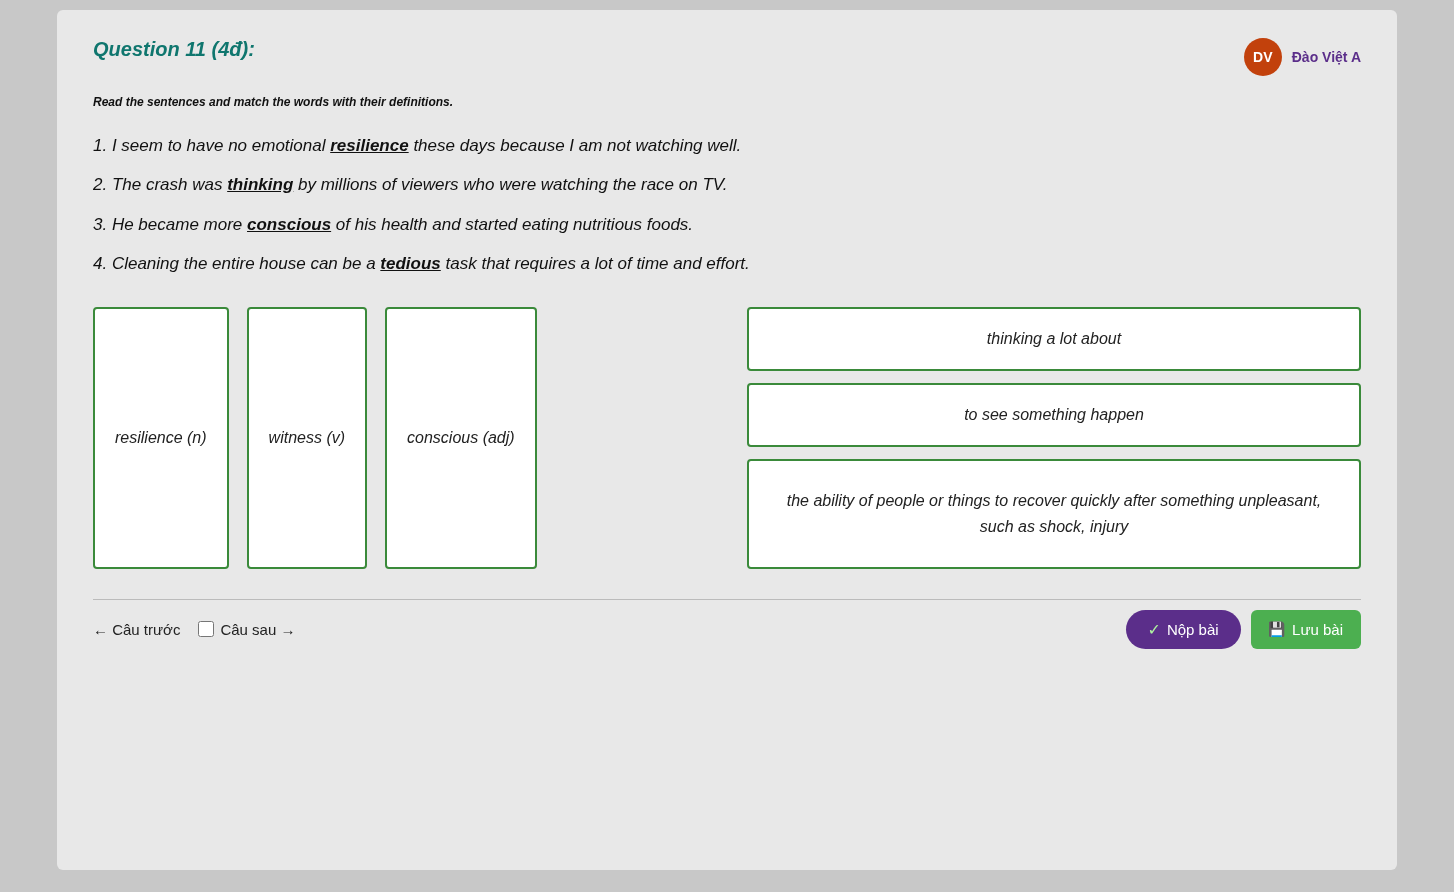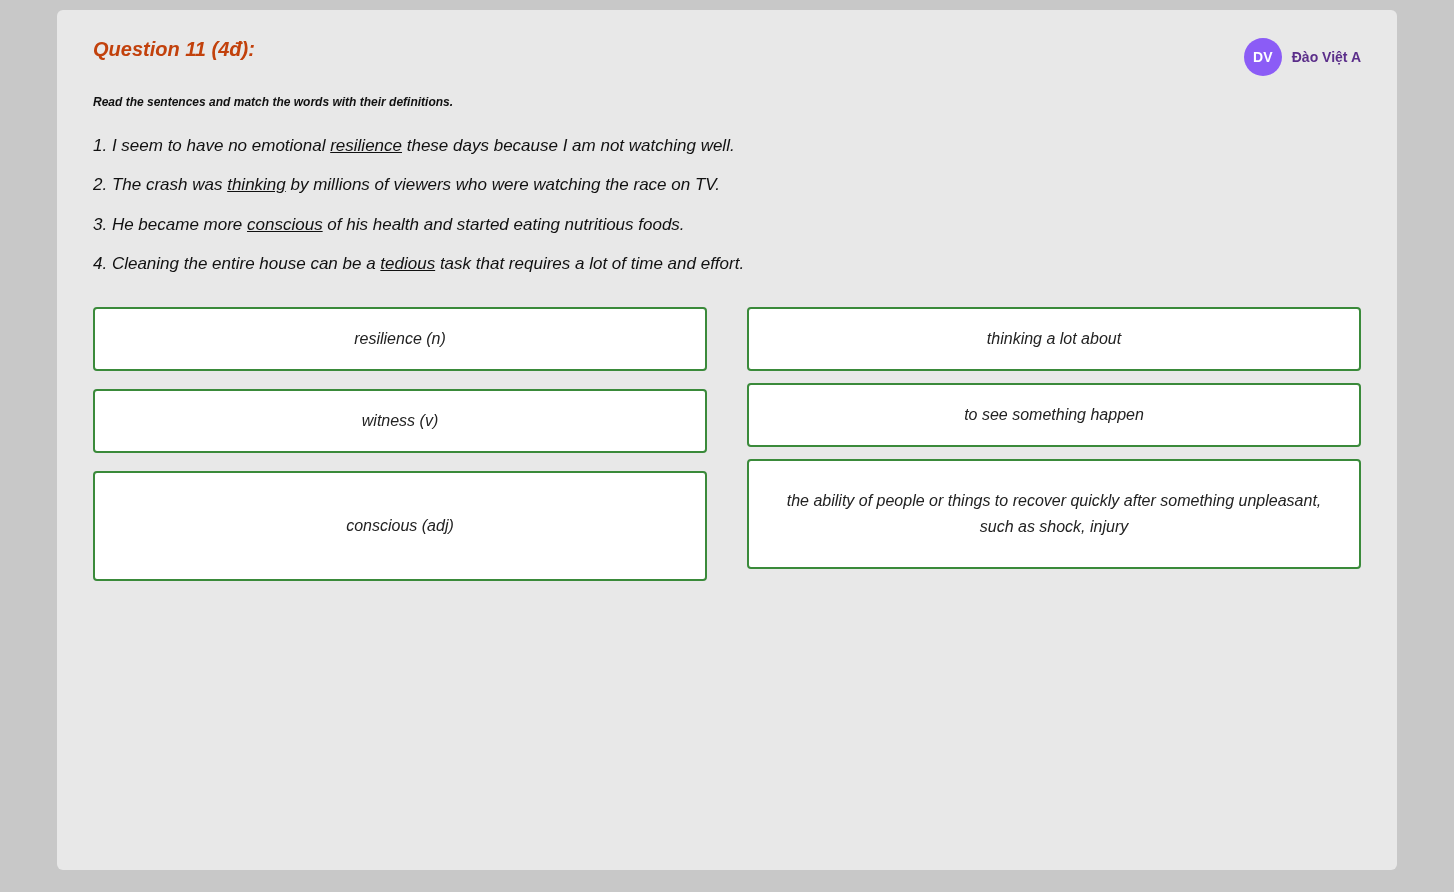--- a/index.html
+++ b/index.html
@@ -22,25 +22,25 @@
     }
     .top-bar {
       display: flex;
       justify-content: space-between;
       align-items: flex-start;
       margin-bottom: 18px;
     }
     .question-title {
       font-size: 20px;
       font-weight: bold;
-      color: #c2410c;
+      color: #0f766e;
       font-style: italic;
     }
     .dv-badge {
-      background: #8b5cf6;
+      background: #c2410c;
       color: white;
       border-radius: 50%;
       width: 38px;
       height: 38px;
       display: flex;
       align-items: center;
       justify-content: center;
       font-size: 14px;
       font-weight: bold;
       margin-right: 6px;
@@ -69,30 +69,30 @@
     }
     .sentence {
       font-size: 17px;
       font-style: italic;
       color: #111;
       margin-bottom: 14px;
       line-height: 1.5;
     }
     .sentence u {
       text-decoration: underline;
-      font-weight: 400;
+      font-weight: 700;
     }
     .matching-area {
       display: flex;
       gap: 40px;
       margin-bottom: 30px;
     }
     .column-left {
       display: flex;
-      flex-direction: column;
+      flex-direction: row;
       gap: 18px;
       flex: 1;
     }
     .column-right {
       display: flex;
       flex-direction: column;
       gap: 12px;
       flex: 1;
     }
     .match-box {
@@ -233,13 +233,32 @@
       </div>
       <div class="match-box">
         <span>to see something happen</span>
       </div>
       <div class="match-box tall">
         <span>the ability of people or things to recover quickly after something unpleasant, such as shock, injury</span>
       </div>
     </div>
   </div>
 
+  <div class="bottom-bar">
+    <div class="nav-left">
+      <span class="nav-arrow">← Câu trước</span>
+      <label class="checkbox-wrap">
+        <input type="checkbox" style="">
+        <span>Câu sau →</span>
+      </label>
+    </div>
+    <div class="btns-right">
+      <button class="btn-submit">
+        <span class="check-icon">✓</span>
+        <span>Nộp bài</span>
+      </button>
+      <button class="btn-save">
+        <span class="save-icon">💾</span>
+        <span>Lưu bài</span>
+      </button>
+    </div>
+  </div>
 </div>
 
 </body></html>

